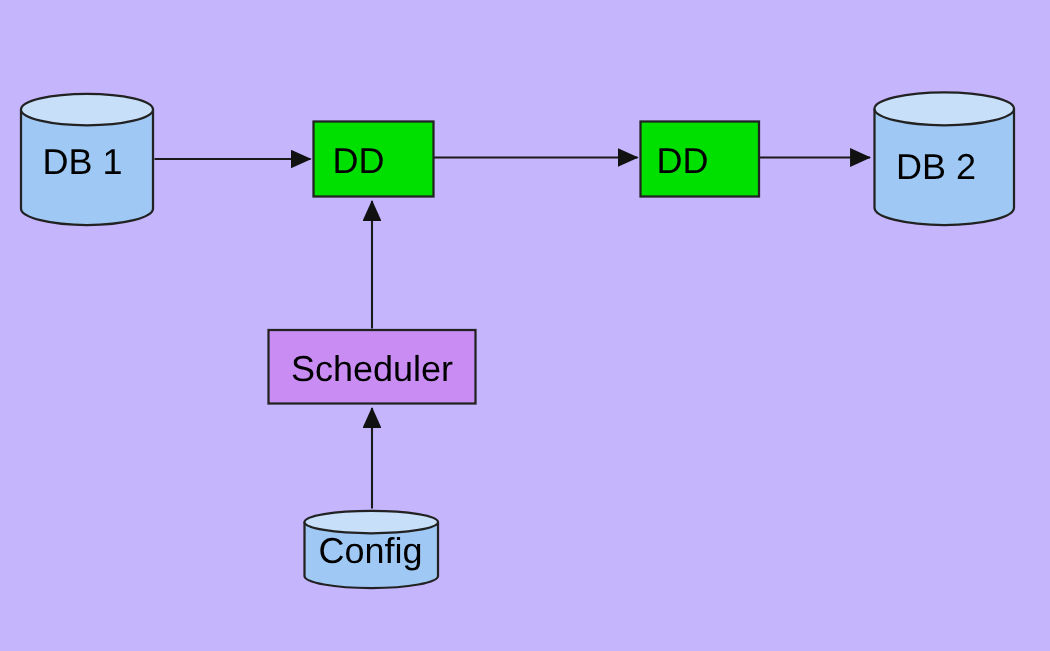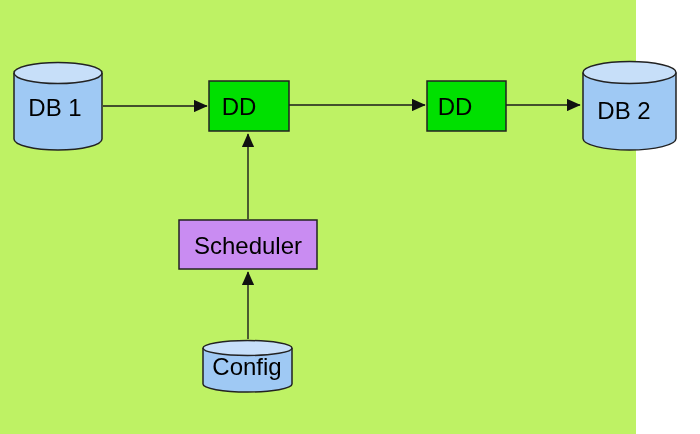--- a/index.html
+++ b/index.html
@@ -6,23 +6,23 @@
     margin: 0;
     padding: 0;
     background: #ffffff;
     width: 700px;
     height: 434px;
     overflow: hidden;
     font-family: "Liberation Sans", sans-serif;
   }
   .canvas {
     position: relative;
-    width: 636px;
+    width: 700px;
     height: 434px;
-    background: #bef264;
+    background: #c4b5fd;
   }
   svg { display: block; }
   svg text {
     font-family: "Liberation Sans", sans-serif;
     font-size: 24px;
     fill: #000000;
   }
   .shape-stroke {
     stroke: #222222;
     stroke-width: 1.5;

